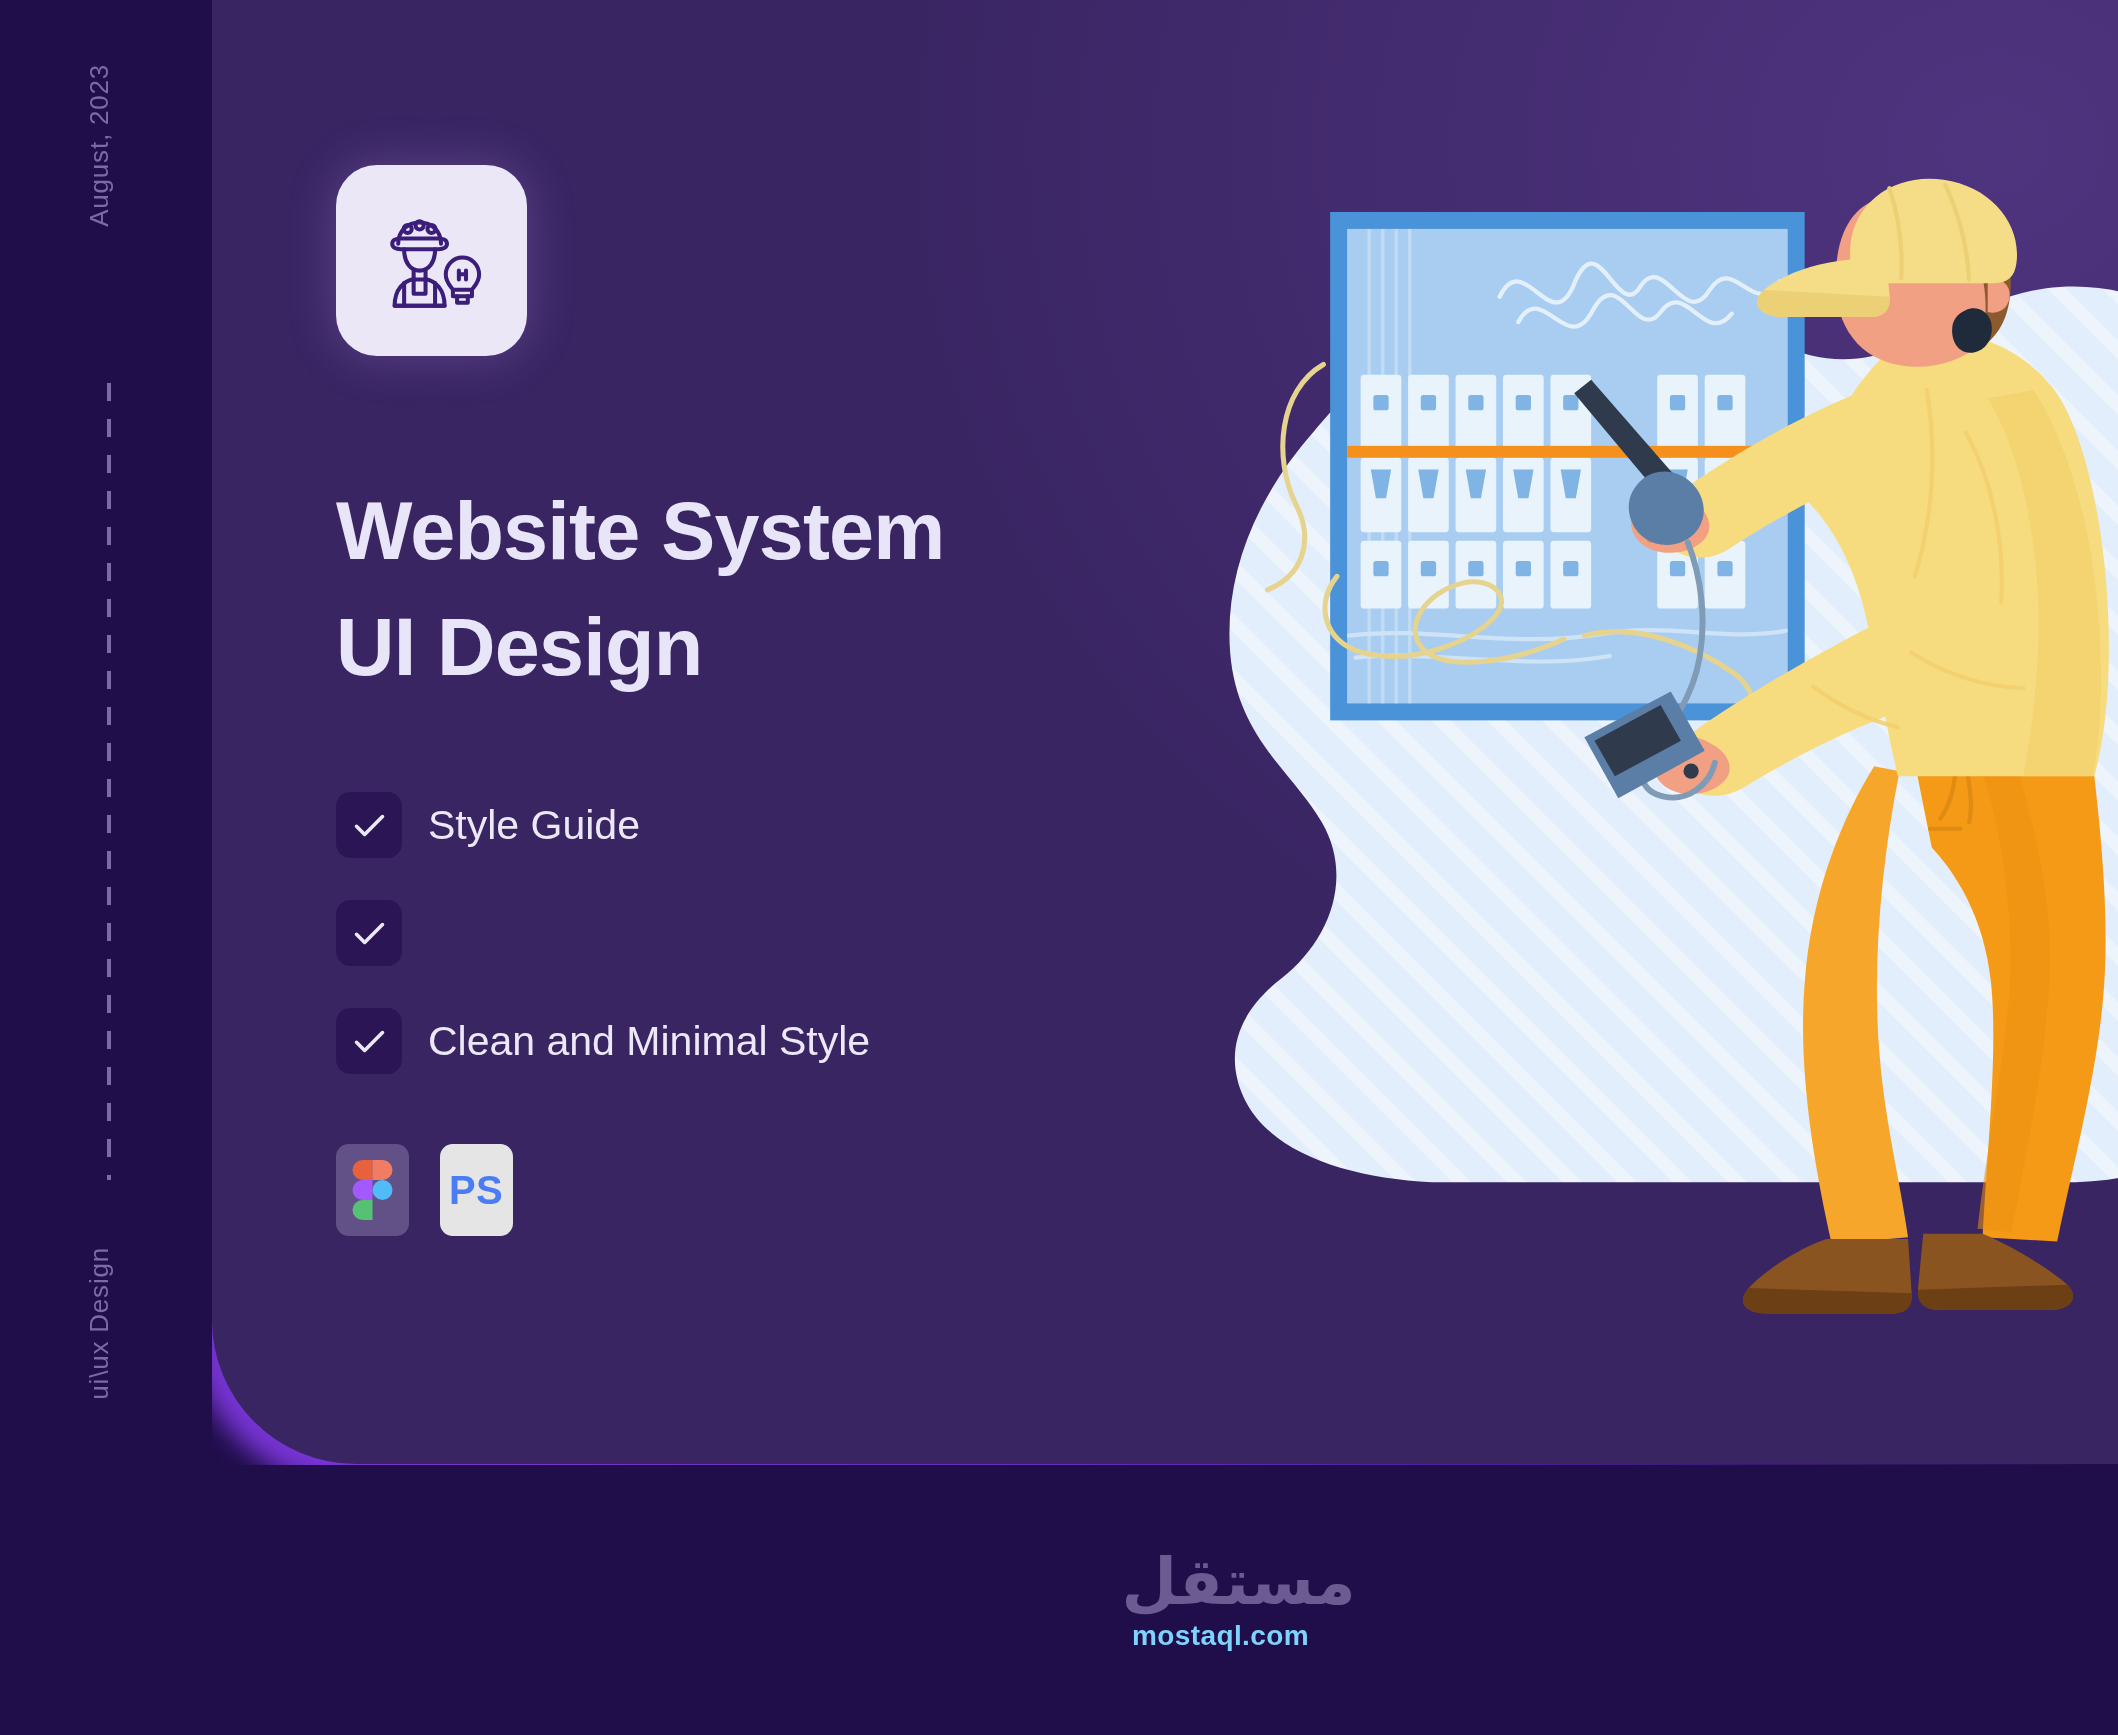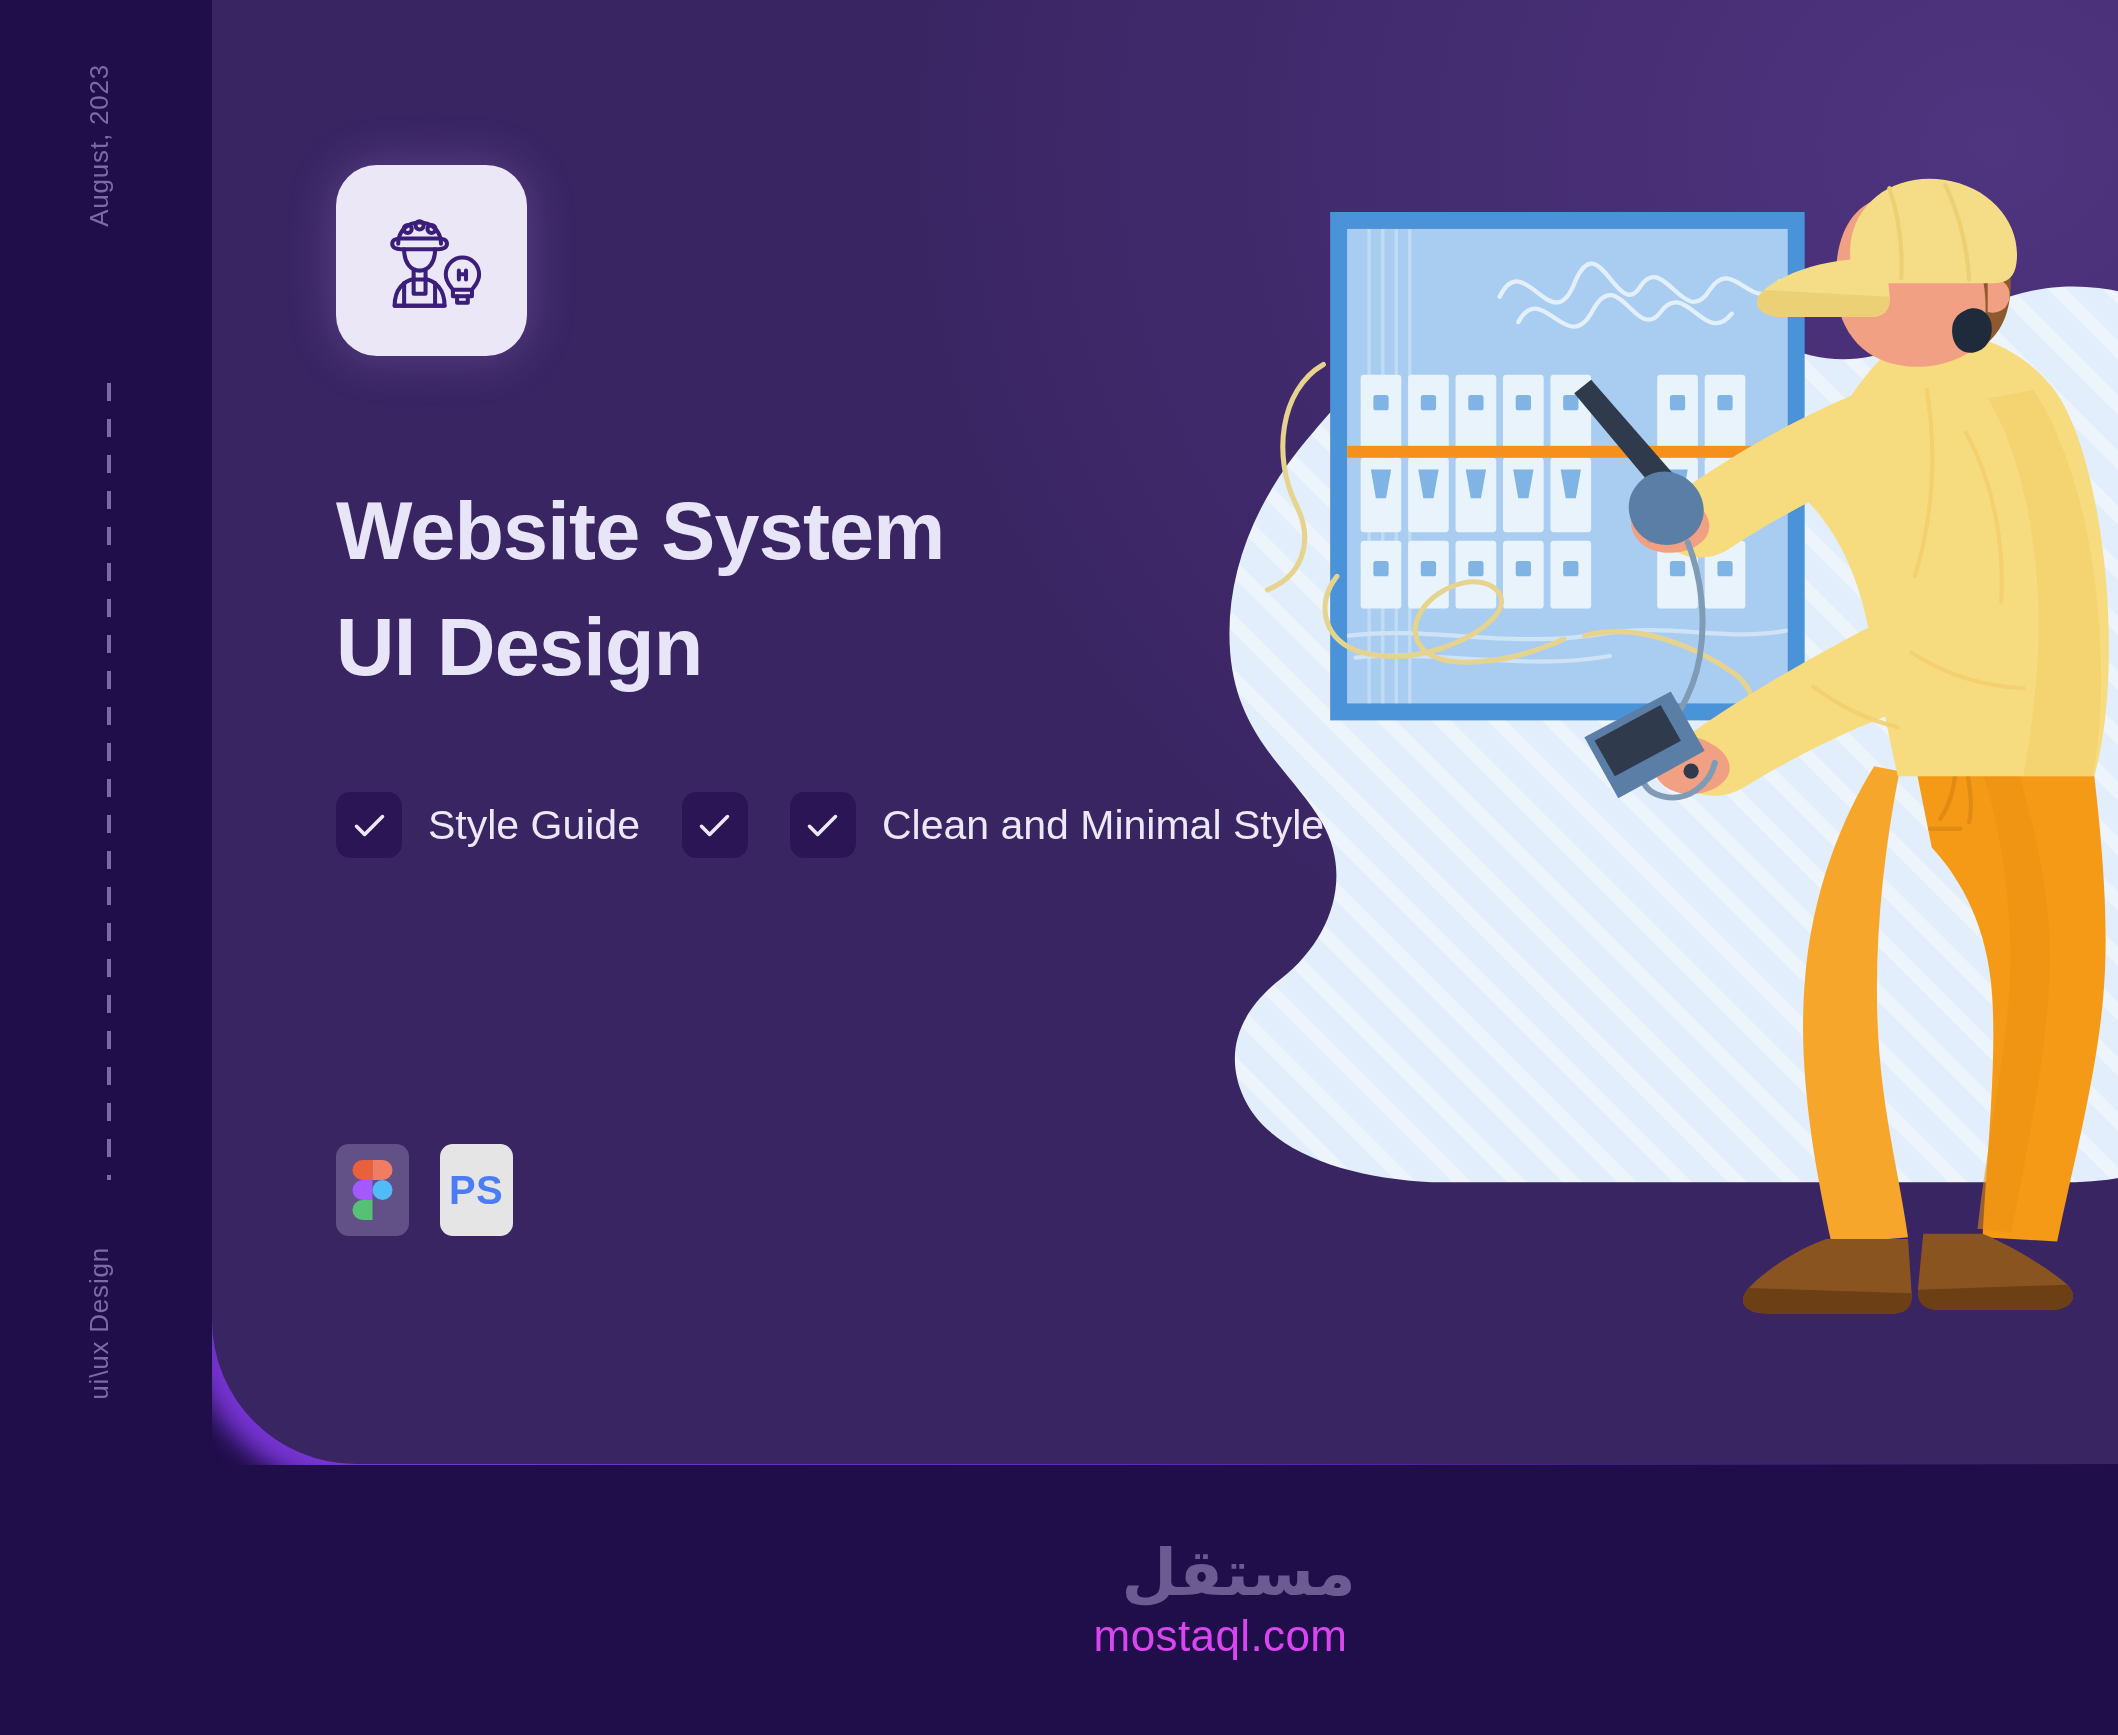--- a/index.html
+++ b/index.html
@@ -97,21 +97,21 @@
   }
   .headline-line{
     font-size:81px; font-weight:700; color:#e9e5f8;
     line-height:1.0; letter-spacing:-0.8px;margin-top:33px;
   }
   #headline-2{ margin-top:35px; }
 
   
   #checklist{
     position:absolute; left:209px; top:792px;
-    display:flex; flex-direction:row; gap:42px;
+    display:flex; flex-direction:column; gap:42px;
   }
   .check-row{ display:flex; align-items:center; gap:26px; }
   .check-box{
     width:66px; height:66px; border-radius:14.4px;
     background:#2c1555;
     display:flex; align-items:center; justify-content:center;
     flex:0 0 auto;
   }
   .check-box svg{ width:39px; height:39px; }
   .check-label{
@@ -148,21 +148,21 @@
     background:#200e4b;
     display:flex; flex-direction:column; align-items:center; justify-content:center;
     gap:4.2px;
     z-index:7;
   }
   #mostaql-ar{
     font-size:64px; color:#6b5b92; direction:rtl; line-height:1.05;
     font-family:"DejaVu Sans", sans-serif; font-weight:700;margin-left:36px;
   }
   #mostaql-url{
-    font-size:44px; color:#d946ef; letter-spacing:0.4px;
+    font-size:28px; color:#7dd3fc; letter-spacing:0.4px;font-weight:bold;
   }
 </style>
 </head>
 <body>
 
 <div id="poster">
 
   <div id="card-glow"></div>
 
   <div id="card">

